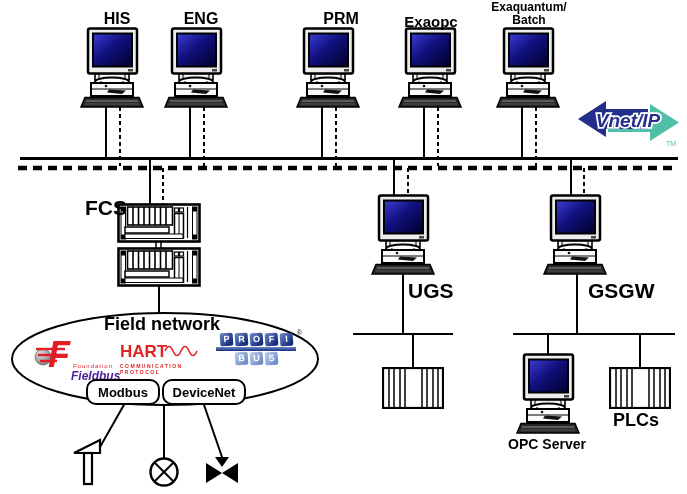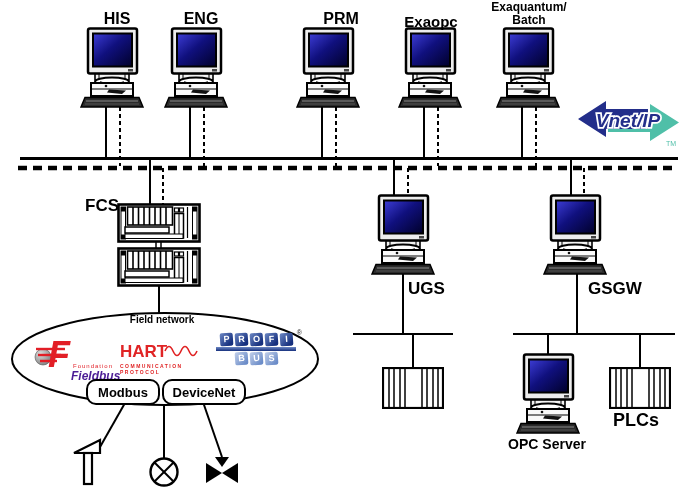--- a/index.html
+++ b/index.html
@@ -2,21 +2,21 @@
 <html><head>
 <meta charset="utf-8">
 <style>
   html,body{margin:0;padding:0;background:#fff;}
   #stage{position:relative;width:687px;height:494px;background:#fff;overflow:hidden;
          font-family:"Liberation Sans",sans-serif;color:#000;}
   .abs{position:absolute;}
   .lbl{position:absolute;font-weight:bold;color:#000;white-space:nowrap;}
   .ctr{transform:translateX(-50%);text-align:center;}
   .lbl-top{font-size:16px;top:10px;padding-left:10px;}
-  .lbl-mid{font-size:17px;}
+  .lbl-mid{font-size:21px;}
   .two-line{white-space:pre-line;line-height:13px;font-size:12px;}
   .proto-box{position:absolute;border:2px solid #000;border-radius:10px;background:#fff;
              font-weight:bold;font-size:13px;display:flex;align-items:center;justify-content:center;}
   
   .pb{position:absolute;width:88px;}
   .pb-row{display:flex;justify-content:center;gap:2px;}
   .pb-sq{width:13px;height:13px;color:#fff;font-weight:bold;font-size:9px;line-height:13px;
          text-align:center;background:linear-gradient(135deg,#6d88c4 0%,#16307e 80%);
          transform:rotate(-4deg);border-radius:2px;}
   .pb-sq.light{background:linear-gradient(135deg,#c3d0ea 0%,#6b8cc8 85%);}
@@ -196,21 +196,21 @@
   <div class="lbl ctr" style="left:431px;top:13px;font-size:15px">Exaopc</div>
   <div class="lbl ctr two-line" style="left:529px;top:1px">Exaquantum/
 Batch</div>
 
   <div class="lbl lbl-mid" style="left:85px;top:196px">FCS</div>
   <div class="lbl lbl-mid" style="left:408px;top:279px">UGS</div>
   <div class="lbl lbl-mid" style="left:588px;top:279px">GSGW</div>
   <div class="lbl ctr" style="left:547px;top:436px;font-size:14px">OPC Server</div>
   <div class="lbl ctr" style="left:636px;top:410px;font-size:18px">PLCs</div>
 
-  <div class="lbl ctr" style="left:162px;top:314px;font-size:10px">Field network</div>
+  <div class="lbl ctr" style="left:162px;top:314px;font-size:18px">Field network</div>
 
   <div class="abs" style="left:33px;top:335px;width:84px;height:40px">
     <svg width="84" height="40" viewBox="0 0 84 40">
       <defs>
         <radialGradient id="ball" cx="0.35" cy="0.3" r="0.9">
           <stop offset="0" stop-color="#dcdcdc"></stop>
             <stop offset="1" stop-color="#6f6f6f"></stop>
         </radialGradient>
       </defs>
       <circle cx="10" cy="22" r="8" fill="url(#ball)" stroke="#555" stroke-width="0.6"></circle>

